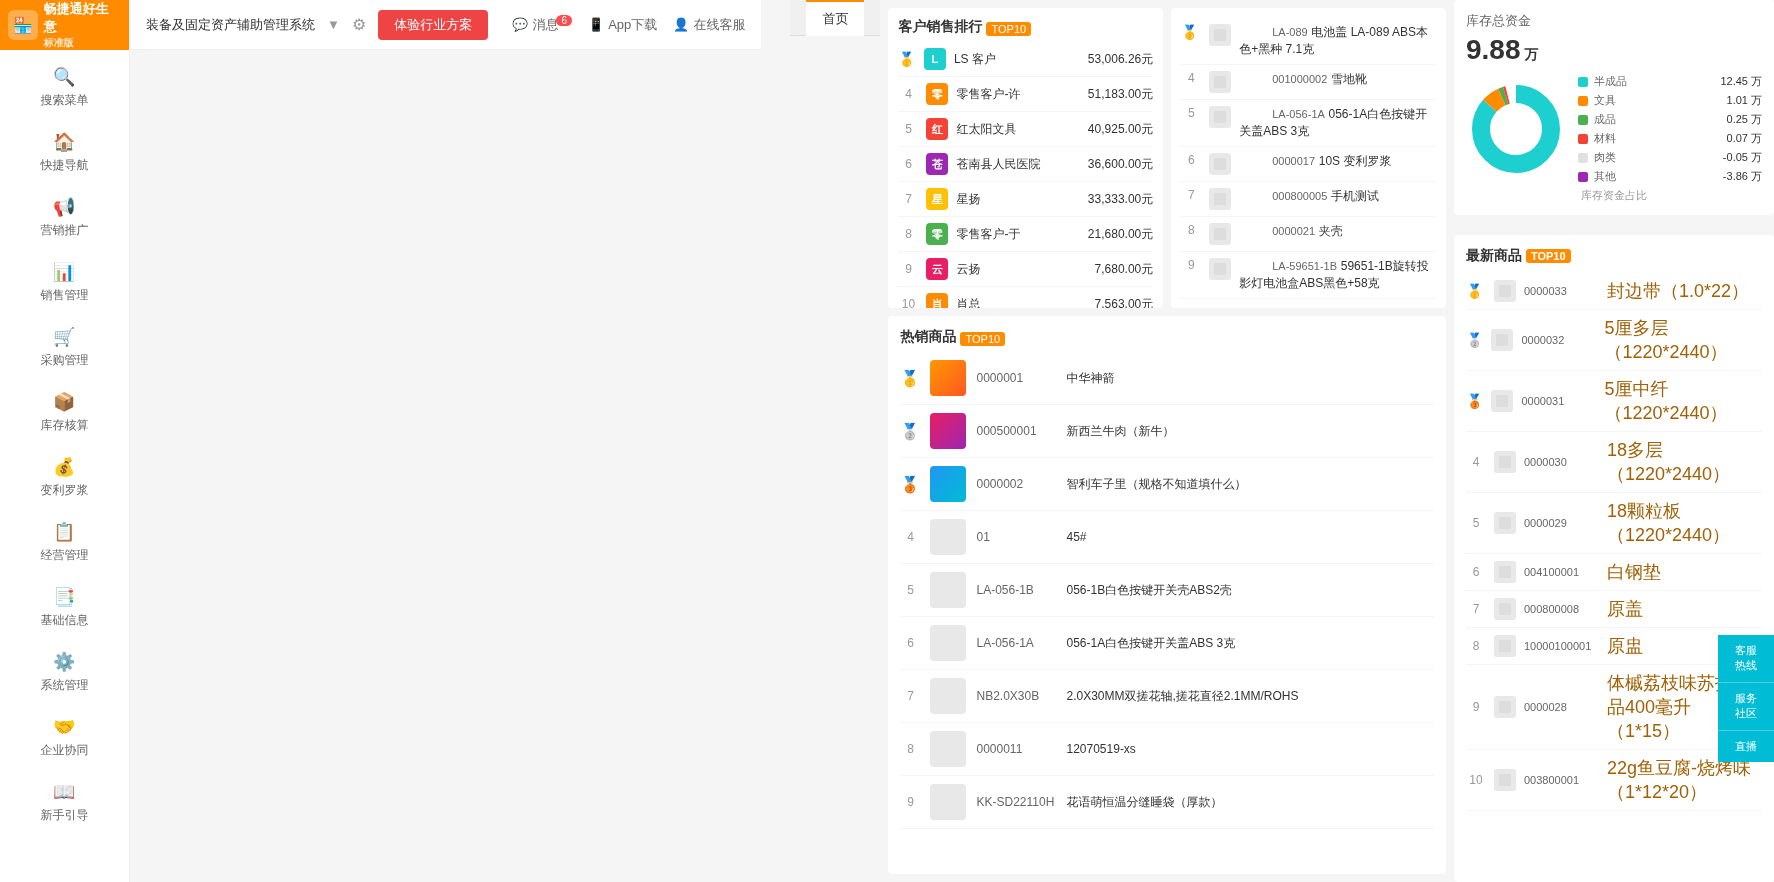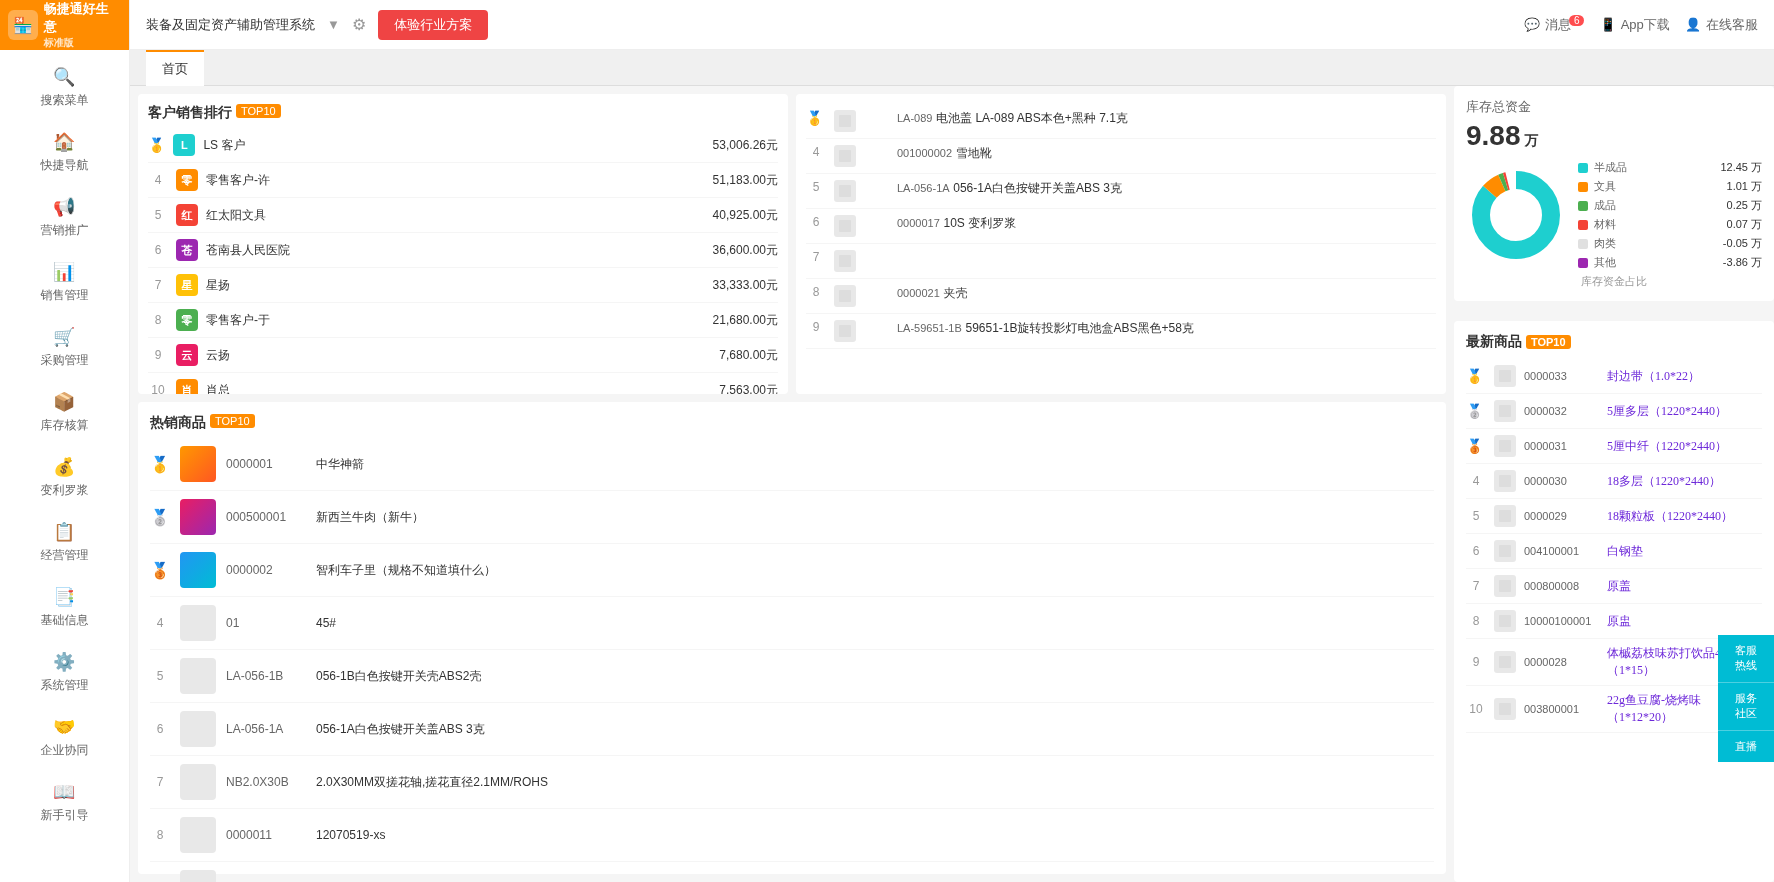--- a/index.html
+++ b/index.html
@@ -7,32 +7,32 @@
 
     
     .sidebar { width: 130px; background: #fff; border-right: 1px solid #eee; display: flex; flex-direction: column; flex-shrink: 0; height: 100%; }
     .sidebar-logo { background: #ff8c00; color: #fff; padding: 10px 8px; display: flex; align-items: center; gap: 6px; font-size: 12px; font-weight: bold; height: 50px; }
     .sidebar-logo-icon { width: 30px; height: 30px; background: rgba(255,255,255,0.3); border-radius: 6px; display: flex; align-items: center; justify-content: center; font-size: 16px; }
     .sidebar-nav { flex: 1; overflow-y: auto; padding: 4px 0; }
     .nav-item { display: flex; flex-direction: column; align-items: center; padding: 10px 4px; cursor: pointer; color: #666; font-size: 12px; gap: 4px; border-radius: 4px; margin: 2px 6px; }
     .nav-item .nav-icon { font-size: 18px; }
 
     
-    .main-wrapper { flex: 1; display: flex; flex-direction: column; overflow: hidden; }
+    .main-wrapper { flex: 1; display: flex; flex-direction: row; overflow: hidden; }
     .header { background: #fff; height: 50px; display: flex; align-items: center; padding: 0 16px; gap: 12px; border-bottom: 1px solid #eee; flex-shrink: 0; }
     .header-title { font-size: 13px; color: #333; }
     .header-gear { color: #999; cursor: pointer; font-size: 16px; }
     .header-trial-btn { background: #ef4444; color: #fff; border: none; padding: 6px 16px; border-radius: 4px; cursor: pointer; font-size: 13px; }
     .header-spacer { flex: 1; }
     .header-actions { display: flex; align-items: center; gap: 16px; color: #666; font-size: 13px; }
     .header-actions .badge { background: #ff4d4f; color: #fff; border-radius: 10px; padding: 0 5px; font-size: 10px; margin-left: -6px; margin-top: -8px; }
     .header-action-item { display: flex; align-items: center; gap: 4px; cursor: pointer; position: relative; }
 
     
-    .page-tabs { background: #f0f0f0; display: flex; align-items: center; padding: 0 16px; height: 36px; border-bottom: 1px solid #ddd; flex-shrink: 0; }
+    .page-tabs { background: #f0f0f0; display: flex; align-items: center; padding: 0 16px; height: 36px; border-bottom: 1px solid #ddd; flex-shrink: 0; margin-left: 29px; }
     .page-tab { padding: 8px 16px; font-size: 13px; cursor: pointer; color: #333; }
     .page-tab.active { background: #fff; color: #333; border-top: 2px solid #ff8c00; }
 
     
     .content { flex: 1; display: flex; overflow: hidden; }
 
     
     .main-area { flex: 1; overflow-y: auto; padding: 8px; display: flex; flex-direction: column; gap: 8px; }
     .rank-item { display: flex; align-items: center; padding: 6px 0; border-bottom: 1px solid #f5f5f5; gap: 8px; }
     .rank-badge { width: 22px; height: 22px; border-radius: 4px; display: flex; align-items: center; justify-content: center; color: #fff; font-size: 11px; font-weight: bold; flex-shrink: 0; }
@@ -70,36 +70,36 @@
     .inventory-label { font-size: 11px; color: #999; text-align: center; margin-top: 4px; }
 
     
     .newest-card { background: #fff; border-radius: 4px; padding: 12px; flex: 1; }
     .newest-title { font-size: 14px; font-weight: bold; color: #333; margin-bottom: 8px; }
     .newest-title span { color: #ff8c00; }
     .newest-item { display: flex; align-items: center; padding: 6px 0; border-bottom: 1px solid #f5f5f5; gap: 8px; }
     .newest-rank { width: 20px; text-align: center; font-size: 12px; color: #999; flex-shrink: 0; }
     .newest-img { width: 22px; height: 22px; background: #e8e8e8; border-radius: 3px; flex-shrink: 0; display: flex; align-items: center; justify-content: center; font-size: 9px; color: #999; }
     .newest-code { font-size: 11px; color: #666; min-width: 75px; }
-    .newest-name { font-size: 12px; color: #6d28d9; font-family: Liberation Serif, serif; }
+    .newest-name { font-size: 18px; color: #a16207; }
 
     
     .float-buttons { position: fixed; right: 0; bottom: 120px; display: flex; flex-direction: column; }
     .float-btn { background: #00bcd4; color: #fff; width: 56px; padding: 8px 4px; text-align: center; font-size: 11px; cursor: pointer; border-bottom: 1px solid rgba(255,255,255,0.3); line-height: 1.4; }
     .float-btn:last-child { border-bottom: none; }
 
     
     ::-webkit-scrollbar { width: 6px; }
     ::-webkit-scrollbar-track { background: #f1f1f1; }
     ::-webkit-scrollbar-thumb { background: #ccc; border-radius: 3px; }
 
     .top-section-wrapper { display: flex; gap: 8px; max-height: 300px; }
     .scroll-area { overflow-y: auto; max-height: 280px; }
 
-    .section-header-row { display: flex; align-items: flex-start; margin-bottom: 6px; }
+    .section-header-row { display: flex; align-items: flex-end; margin-bottom: 6px; }
     .section-title-text { font-size: 14px; font-weight: bold; color: #333; }
     .top10-badge { background: #ff8c00; color: #fff; font-size: 11px; padding: 1px 5px; border-radius: 3px; margin-left: 4px; }
 
     .img-colored-1 { background: linear-gradient(135deg, #ff9800, #ff5722); }
     .img-colored-2 { background: linear-gradient(135deg, #e91e63, #9c27b0); }
     .img-colored-3 { background: linear-gradient(135deg, #2196f3, #00bcd4); }
   </style>
 </head>
 <body>
 
@@ -293,20 +293,21 @@
                 </div>
                 <div class="product-info"><span class="product-code">0000017</span> <span class="product-name">10S 变利罗浆</span></div>
               </div>
               <div class="product-item">
                 <span class="product-rank-num">7</span>
                 <div class="product-img-placeholder">
                   <svg width="12" height="12" viewBox="0 0 12 12">
                     <rect width="12" height="12" fill="#ddd" rx="1"></rect>
                   </svg>
                 </div>
+                <div class="product-info"><span class="product-code">000800005</span> <span class="product-name">手机测试</span></div>
               </div>
               <div class="product-item">
                 <span class="product-rank-num">8</span>
                 <div class="product-img-placeholder">
                   <svg width="12" height="12" viewBox="0 0 12 12">
                     <rect width="12" height="12" fill="#ddd" rx="1"></rect>
                   </svg>
                 </div>
                 <div class="product-info"><span class="product-code">0000021</span> <span class="product-name">夹壳</span></div>
               </div>

